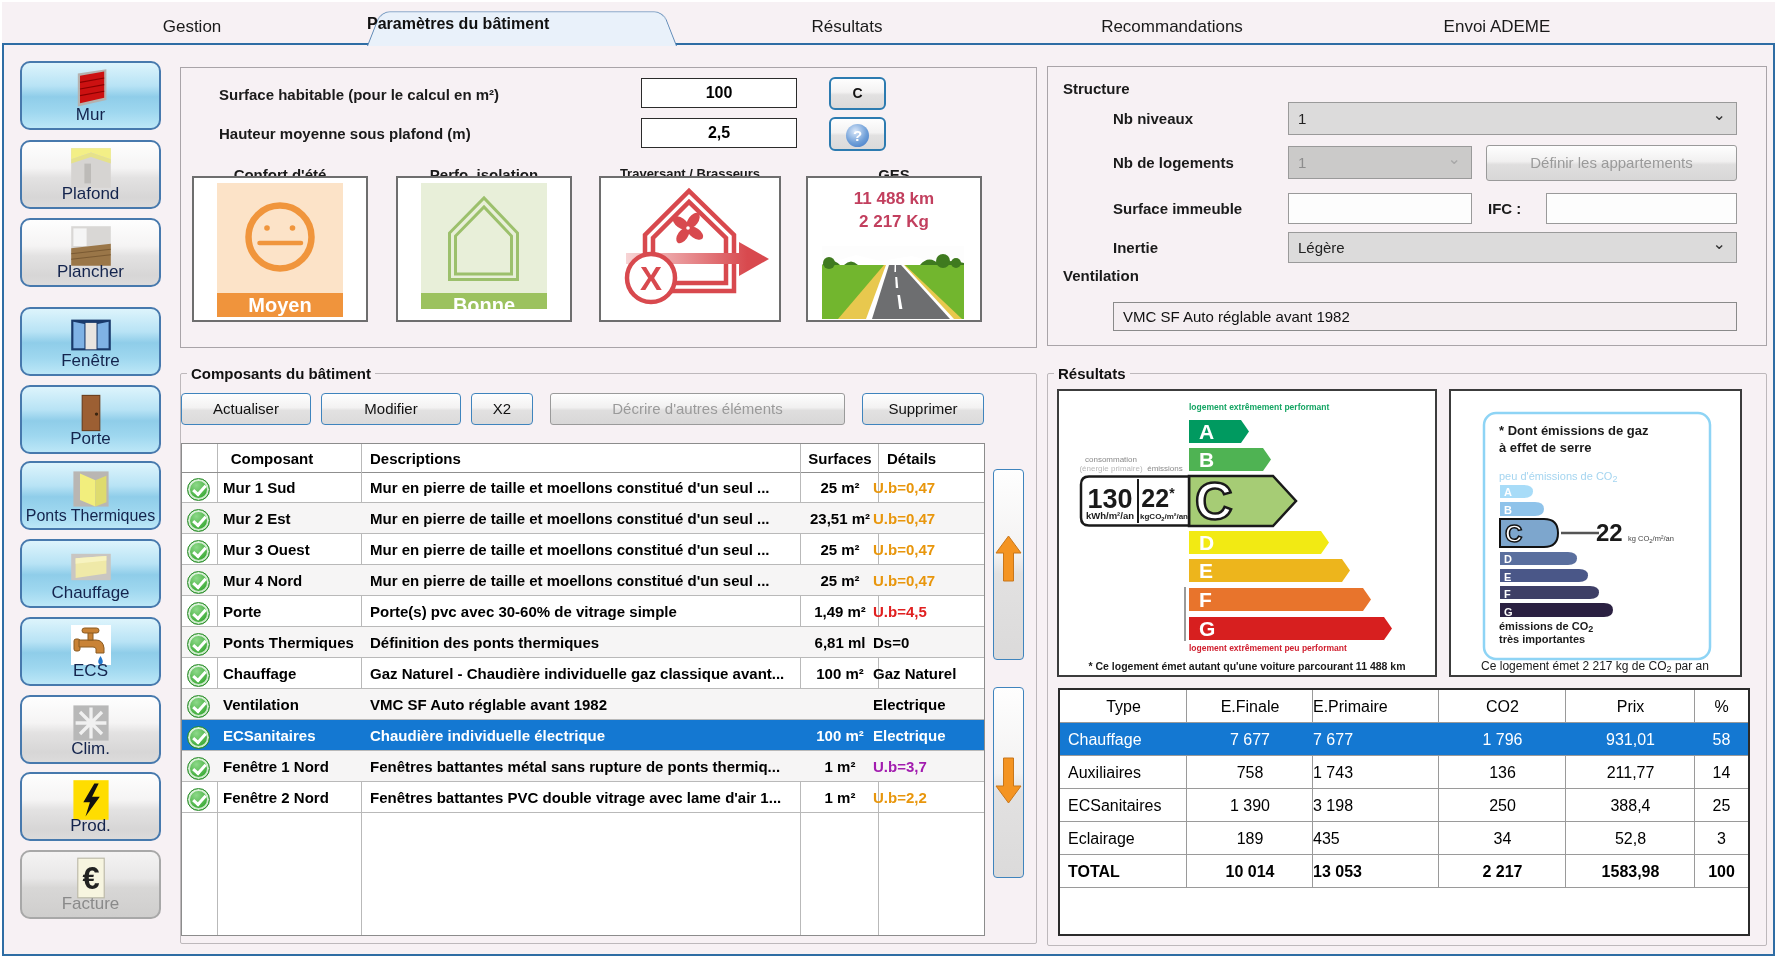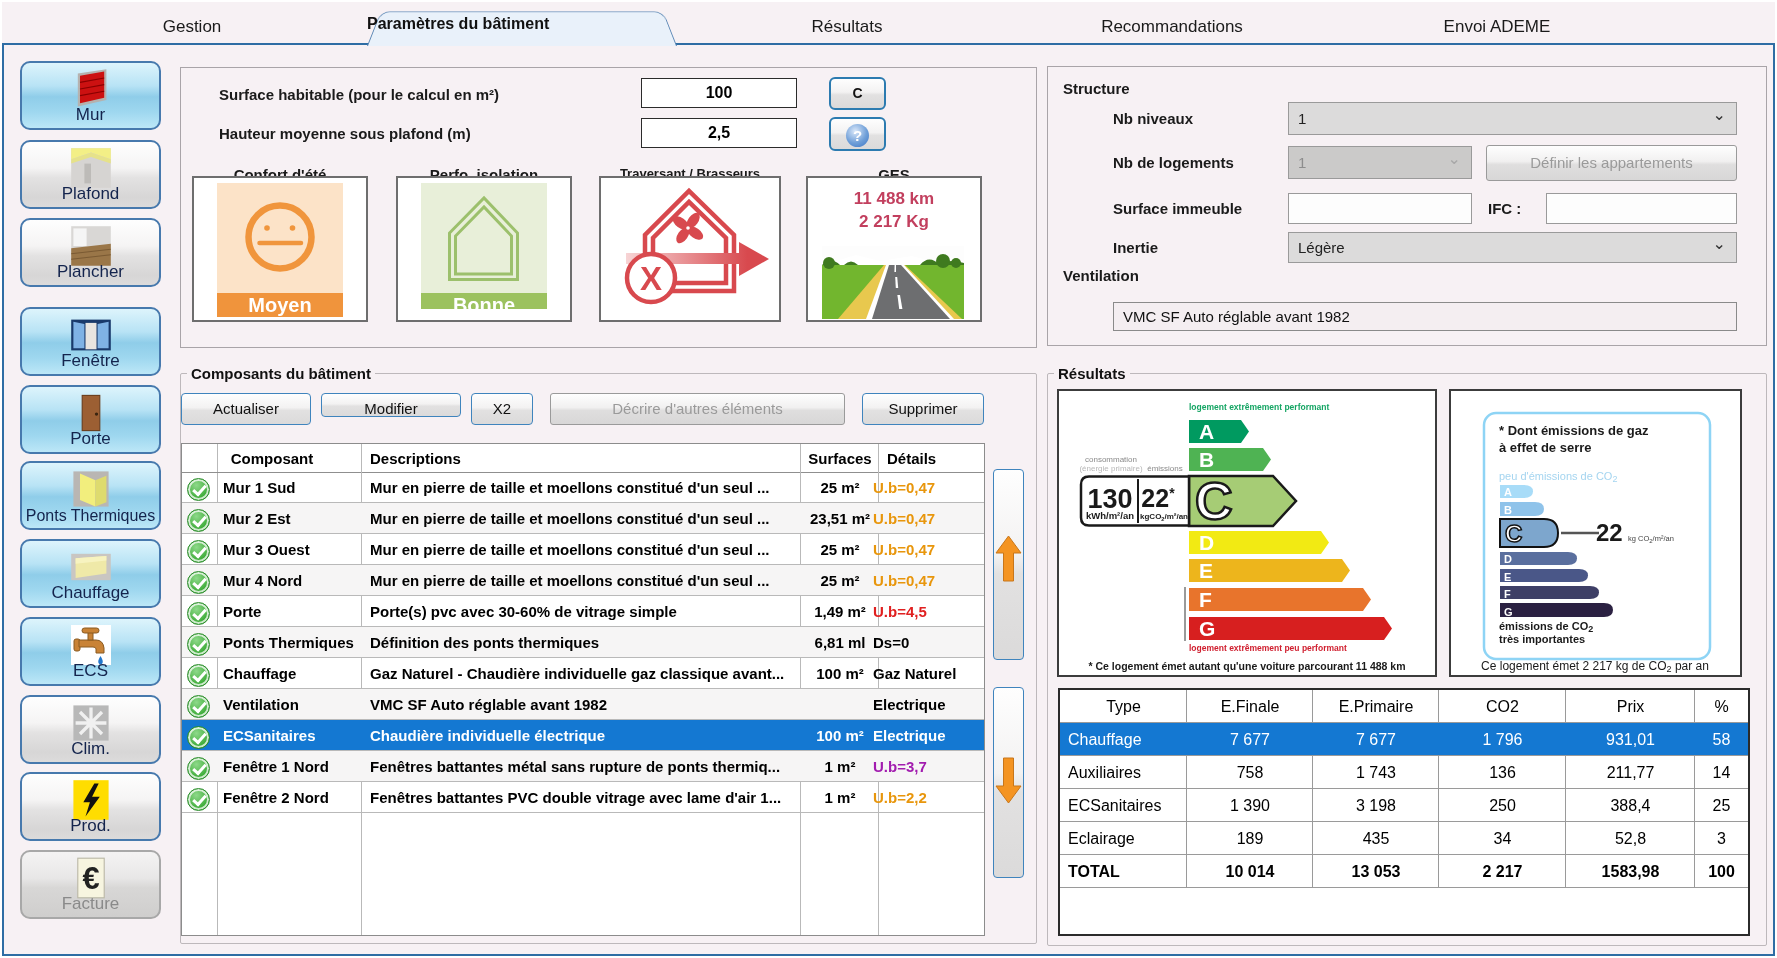--- a/index.html
+++ b/index.html
@@ -50,21 +50,21 @@
 #ctable .c4 { position:absolute; left:683px; width:105px; padding-left:8px; font-weight:bold; }
 #ctable .vline { position:absolute; top:0; height:100%; width:1px; background:#b9b9b9; }
 .chk { display:inline-block; width:23px; height:23px; border-radius:50%; background:radial-gradient(circle at 40% 30%, #8ed98a, #3aaa35 70%); border:1px solid #2c8c2c; box-shadow:inset 0 0 0 2px rgba(255,255,255,.75); position:relative; vertical-align:middle; margin-left:5px; }
 .chk::after { content:""; position:absolute; left:5px; top:6px; width:10px; height:5px; border-left:3px solid #fff; border-bottom:3px solid #fff; transform:rotate(-48deg); }
 
 
 #rtable { position:absolute; left:1058px; top:688px; width:692px; height:248px; background:#fff; border:2px solid #2b2b2b; font-size:16px; }
 #rtable .rrow { position:absolute; width:688px; height:33px; line-height:33px; border-bottom:1px solid #9a9a9a; }
 #rtable .t0 { position:absolute; left:0; width:127px; padding-left:8px; }
 #rtable .t1 { position:absolute; left:127px; width:126px; text-align:center; }
-#rtable .t2 { position:absolute; left:253px; width:126px; text-align:center; }
+#rtable .t2 { position:absolute; left:253px; width:126px; text-align:left; }
 #rtable .t3 { position:absolute; left:379px; width:127px; text-align:center; }
 #rtable .t4 { position:absolute; left:506px; width:129px; text-align:center; }
 #rtable .t5 { position:absolute; left:635px; width:53px; text-align:center; }
 #rtable .tline { position:absolute; top:0; height:198px; width:1px; background:#9a9a9a; }
 </style>
 </head>
 <body>
 <div id="page">
 
   <div id="tabbar">
@@ -250,21 +250,21 @@
       <polygon points="72.6,19 74,19 74,26 72.4,26" fill="#fff"></polygon>
       <polygon points="73.2,31 75.2,31 76.2,42 73.8,42" fill="#fff"></polygon>
       <polygon points="75.4,49 78,49 80.4,63 77.2,63" fill="#fff"></polygon>
     </svg>
   </div>
 
   <fieldset class="gbox" style="left:180px; top:365px; width:857px; height:579px;">
     <legend>Composants du bâtiment</legend>
   </fieldset>
   <div class="bbtn" style="left:181px; top:393px; width:130px; height:32px; line-height:30px;">Actualiser</div>
-  <div class="bbtn" style="left:321px; top:393px; width:140px; height:24px; line-height:30px;">Modifier</div>
+  <div class="bbtn" style="left:321px; top:393px; width:140px; height:32px; line-height:30px;">Modifier</div>
   <div class="bbtn" style="left:471px; top:393px; width:62px; height:32px; line-height:30px;">X2</div>
   <div class="gbtn" style="left:550px; top:393px; width:295px; height:32px; line-height:30px;">Décrire d'autres éléments</div>
   <div class="bbtn" style="left:862px; top:393px; width:122px; height:32px; line-height:30px;">Supprimer</div>
 
   <div id="ctable">
     <div class="vline" style="left:35px;"></div>
       <div class="hline"></div>
     <div class="vline" style="left:179px;"></div>
     <div class="vline" style="left:618px;"></div>
     <div class="vline" style="left:696px;"></div>

